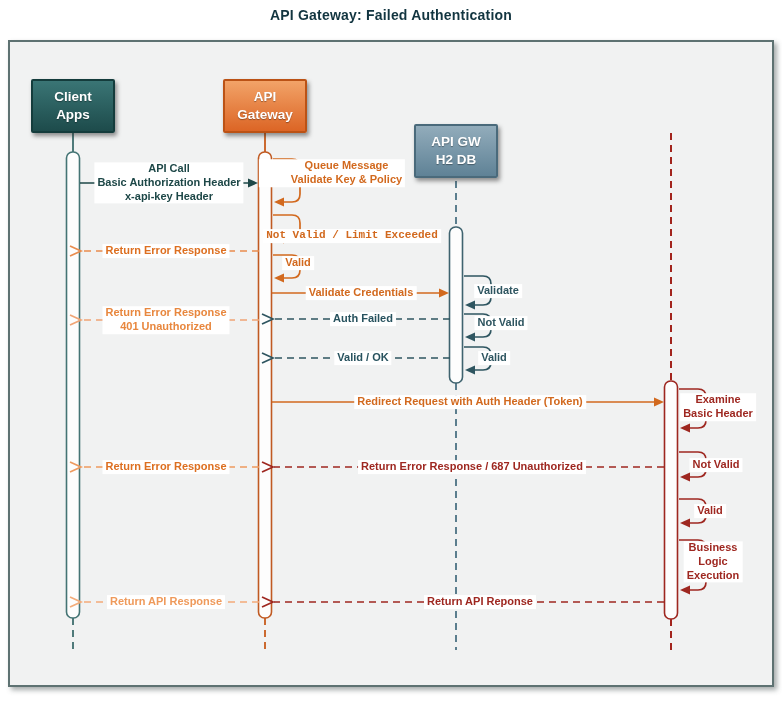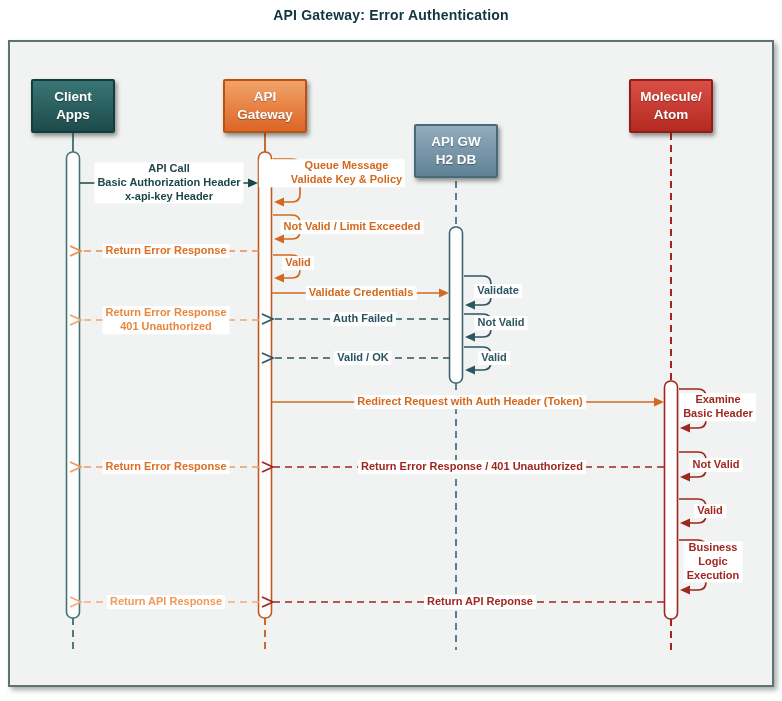--- a/index.html
+++ b/index.html
@@ -19,21 +19,21 @@
           line-height:1.35; text-align:center; box-shadow:2px 3px 4px rgba(40,40,40,.5);
           text-shadow:0 1px 1px rgba(0,0,0,.35); }
   .mlabel { position:absolute; transform:translate(-50%,-50%); background:#ffffff;
             padding:0 3px; font-size:11px; font-weight:bold; line-height:1.25;
             text-align:center; white-space:nowrap; }
 </style>
 </head>
 <body>
 
 <div id="canvas">
-  <div id="diagram-title">API Gateway: Error Authentication</div>
+  <div id="diagram-title">API Gateway: Failed Authentication</div>
   <div id="frame"></div>
   <svg id="svg-layer" xmlns="http://www.w3.org/2000/svg">
       <line x1="73" y1="133" x2="73" y2="152" stroke="#4f7a7a" stroke-width="2" fill="none"></line>
       <line x1="73" y1="618" x2="73" y2="650" stroke="#4f7a7a" stroke-width="2" fill="none" stroke-dasharray="7 5"></line>
       <line x1="265" y1="133" x2="265" y2="152" stroke="#cb6a30" stroke-width="2" fill="none"></line>
       <line x1="265" y1="618" x2="265" y2="650" stroke="#cb6a30" stroke-width="2" fill="none" stroke-dasharray="7 5"></line>
       <line x1="456" y1="133" x2="456" y2="227" stroke="#5b7e8e" stroke-width="2" fill="none" stroke-dasharray="7 5"></line>
       <line x1="456" y1="383" x2="456" y2="650" stroke="#5b7e8e" stroke-width="2" fill="none" stroke-dasharray="7 5"></line>
       <line x1="671" y1="133" x2="671" y2="381" stroke="#a2241d" stroke-width="2" fill="none" stroke-dasharray="7 5"></line>
       <line x1="671" y1="619" x2="671" y2="650" stroke="#a2241d" stroke-width="2" fill="none" stroke-dasharray="7 5"></line>
@@ -103,36 +103,36 @@
         <div>Return Error Response</div>
         <div>401 Unauthorized</div>
       </div>
       <div class="mlabel" style="left: 363px; top: 358px; color: rgb(39, 82, 94);">
         <div>Valid / OK</div>
       </div>
       <div class="mlabel" style="left: 470px; top: 402px; color: rgb(210, 105, 30);">
         <div>Redirect Request with Auth Header (Token)</div>
       </div>
       <div class="mlabel" style="left: 472px; top: 467px; color: rgb(158, 39, 32);">
-        <div>Return Error Response / 401 Unauthorized</div>
+        <div>Return Error Response / 687 Unauthorized</div>
       </div>
       <div class="mlabel" style="left: 166px; top: 467px; color: rgb(221, 111, 32);">
         <div>Return Error Response</div>
       </div>
       <div class="mlabel" style="left: 480px; top: 602px; color: rgb(158, 39, 32);">
         <div>Return API Reponse</div>
       </div>
       <div class="mlabel" style="left: 166px; top: 602px; color: rgb(239, 154, 91);">
         <div>Return API Response</div>
       </div>
       <div class="mlabel" style="left: 332px; top: 173px; color: rgb(210, 105, 30); padding-left: 32px;">
         <div>Queue Message</div>
         <div>Validate Key &amp; Policy</div>
       </div>
-      <div class="mlabel" style="left: 352px; top: 227px; color: rgb(210, 105, 30);">
+      <div class="mlabel" style="left: 352px; top: 236px; color: rgb(210, 105, 30); font-family: Liberation Mono, monospace;">
         <div>Not Valid / Limit Exceeded</div>
       </div>
       <div class="mlabel" style="left: 298px; top: 263px; color: rgb(210, 105, 30);">
         <div>Valid</div>
       </div>
       <div class="mlabel" style="left: 498px; top: 291px; color: rgb(46, 85, 96);">
         <div>Validate</div>
       </div>
       <div class="mlabel" style="left: 501px; top: 323px; color: rgb(46, 85, 96);">
         <div>Not Valid</div>
@@ -162,18 +162,14 @@
         <div>Apps</div>
       </div>
       <div class="pbox" style="left: 223px; background: linear-gradient(rgb(242, 163, 104), rgb(220, 101, 37)); border-color: rgb(187, 82, 21);">
         <div>API</div>
         <div>Gateway</div>
       </div>
       <div class="pbox" style="left: 414px; background: linear-gradient(rgb(146, 172, 187), rgb(95, 130, 150)); border-color: rgb(74, 106, 123); margin-top: 45px;">
         <div>API GW</div>
         <div>H2 DB</div>
       </div>
-      <div class="pbox" style="left: 629px; background: linear-gradient(rgb(218, 79, 69), rgb(181, 42, 32)); border-color: rgb(142, 31, 24);">
-        <div>Molecule/</div>
-        <div>Atom</div>
-      </div>
     </div>
 </div>
 
 </body></html>

